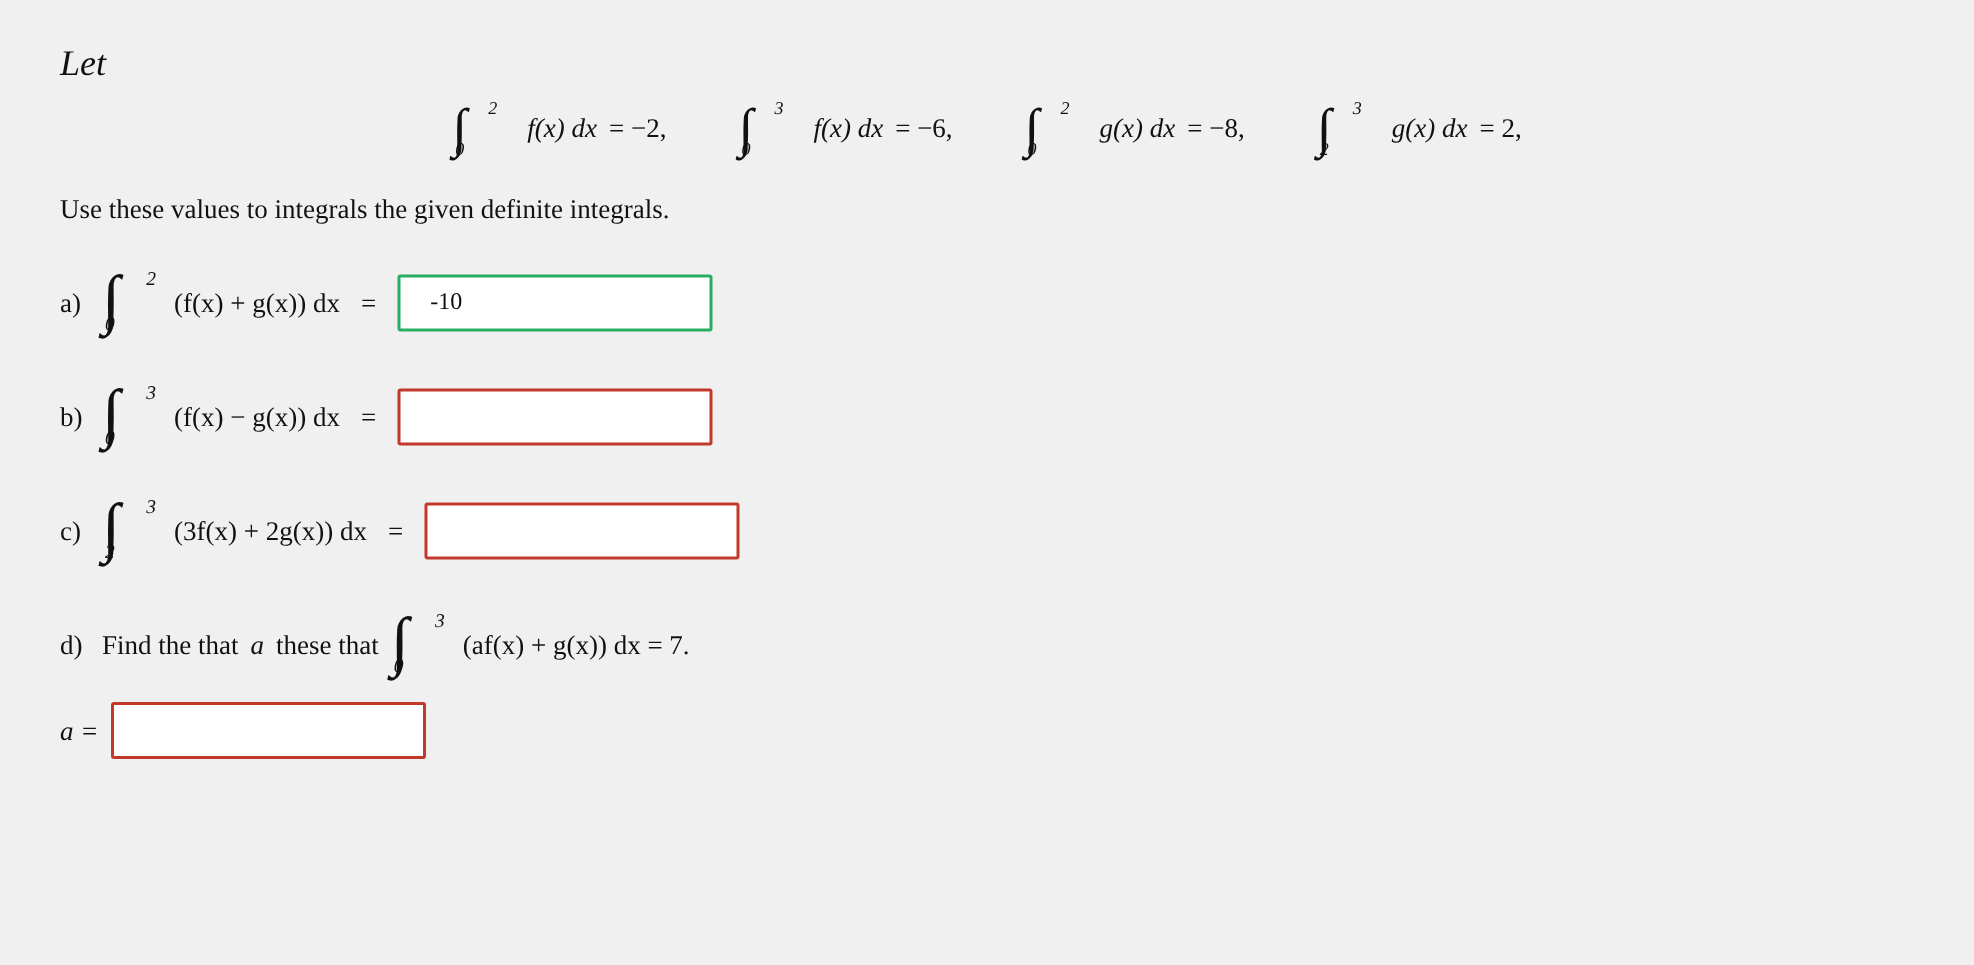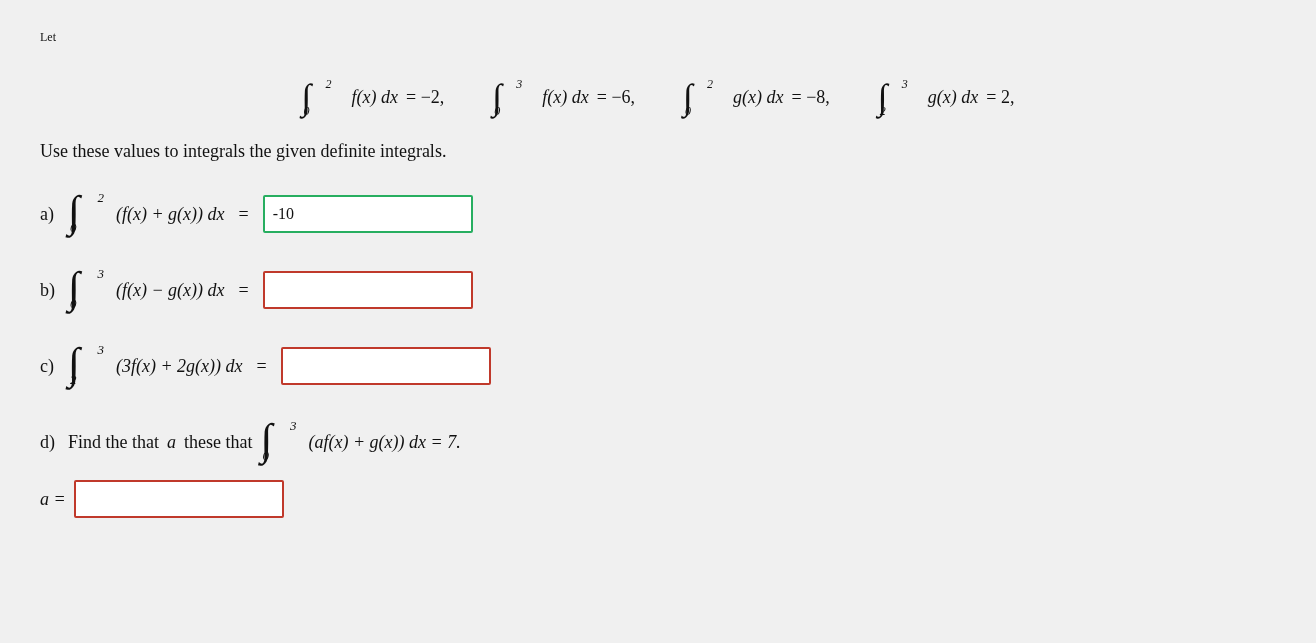--- a/index.html
+++ b/index.html
@@ -8,22 +8,23 @@
       background: #f0f0f0;
       font-family: 'Times New Roman', Times, serif;
       font-size: 18px;
       color: #111;
       padding: 30px 40px;
       width: 1316px;
       min-height: 643px;
     }
 
     .let-line {
-      font-size: 12px;
-      margin-bottom: 30px;
+      font-size: 24px;
+      margin-bottom: 6px;
+      font-style: italic;
     }
 
     .integrals-row {
       display: flex;
       align-items: center;
       justify-content: center;
       gap: 48px;
       margin-bottom: 22px;
       font-size: 18px;
     }
@@ -47,33 +48,32 @@
       min-width: 20px;
     }
 
     .answer-box {
       display: inline-block;
       width: 210px;
       height: 38px;
       border: 2px solid #c0392b;
       background: white;
       border-radius: 2px;
-      padding: 4px 8px;
+      padding: 4px 20px;
       font-size: 16px;
       font-family: 'Times New Roman', Times, serif;
       outline: none;
     }
 
     .answer-box.correct {
       border-color: #27ae60;
       color: #111;
     }
 
     .math-text {
-      font-style: italic;
     }
 
     .equals {
       font-style: normal;
       margin: 0 6px;
     }
 
     .int-container {
       position: relative;
       display: inline-block;

